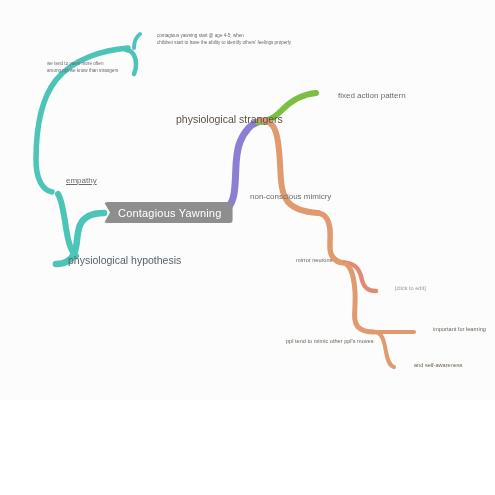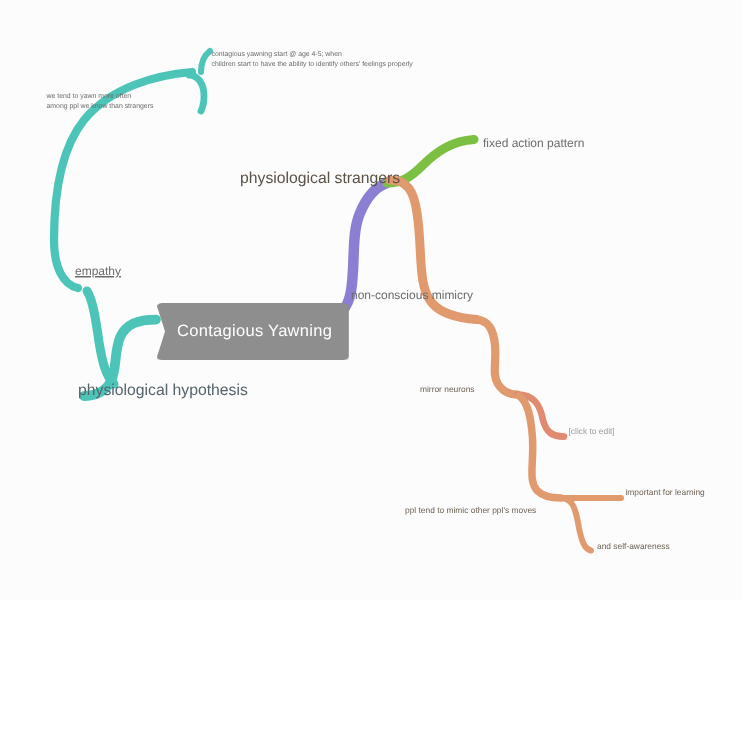--- a/index.html
+++ b/index.html
@@ -36,27 +36,28 @@
     left: 0; top: 0;
     width: 495px;
     height: 400px;
   }
   .node {
     position: absolute;
     white-space: nowrap;
     line-height: 1.25;
     color: #5a5145;
     user-select: none;
+    margin-left: 16px;
   }
   
   .root-node {
     position: absolute;
     left: 104px;
     top: 202px;
-    height: 38px;
+    height: 21px;
     padding: 0 11px 0 14px;
     display: flex;
     align-items: center;
     background: #8e8e8e;
     color: #ffffff;
     font-size: 11px;
     letter-spacing: .2px;
     border-radius: 4px;
     box-shadow: 0 1px 2px rgba(0,0,0,.18);
     -webkit-clip-path: polygon(0 0, 100% 0, 100% 100%, 0 100%, 6px 50%);

